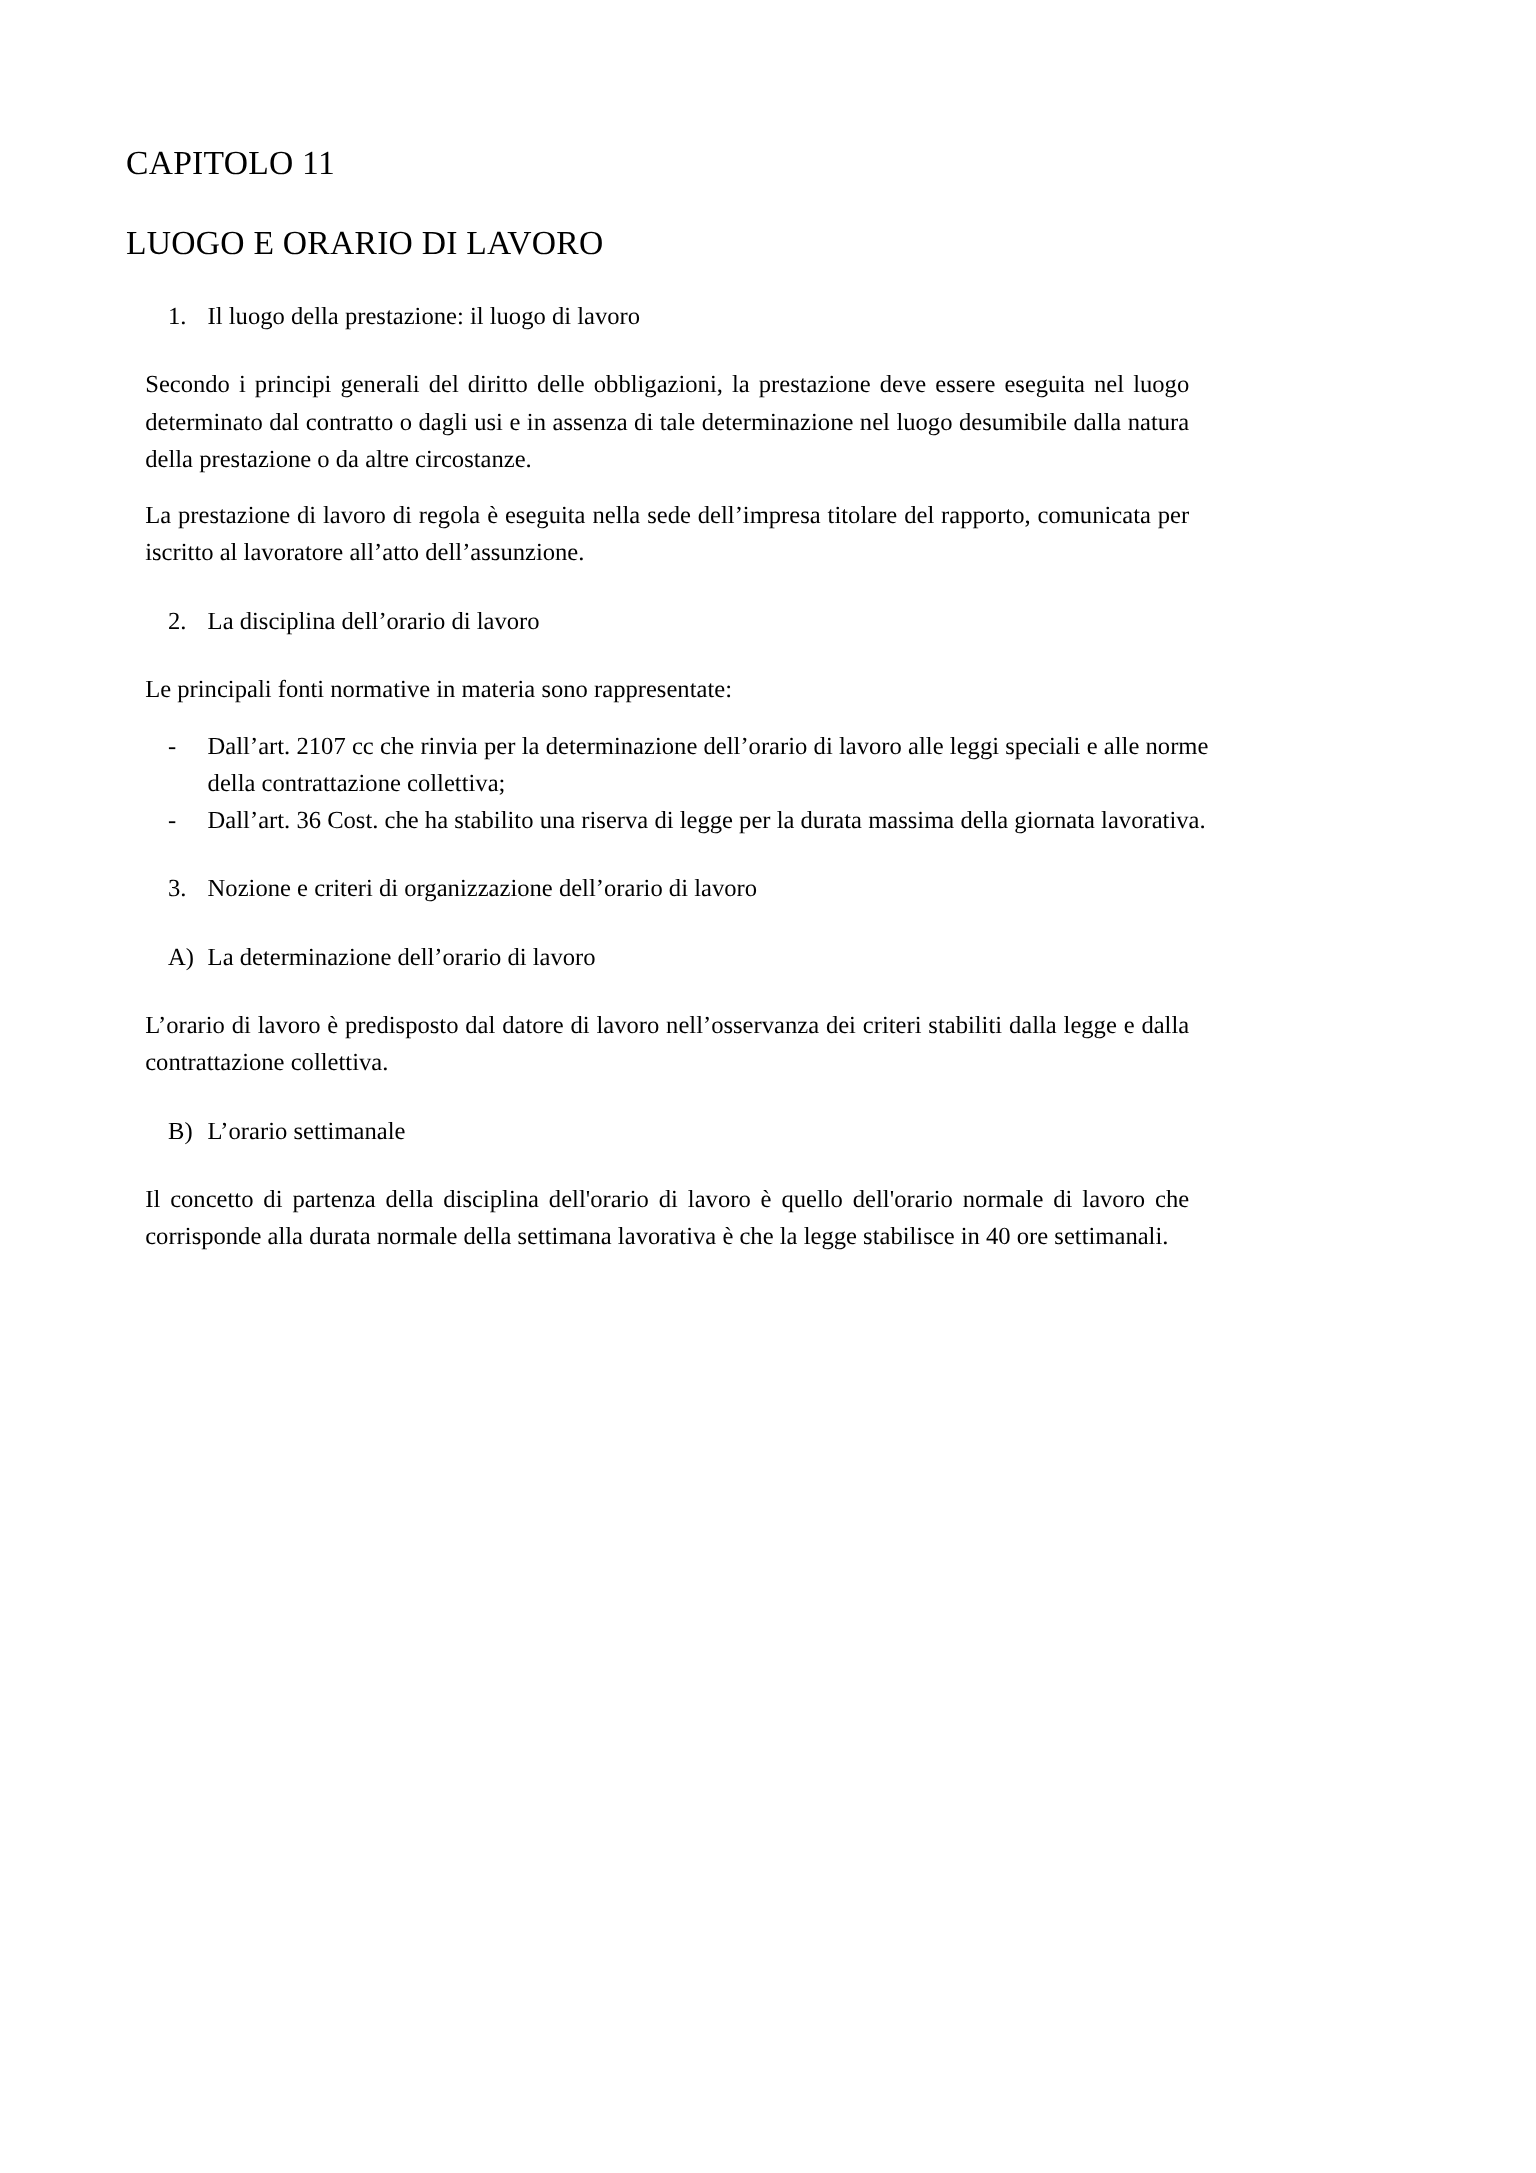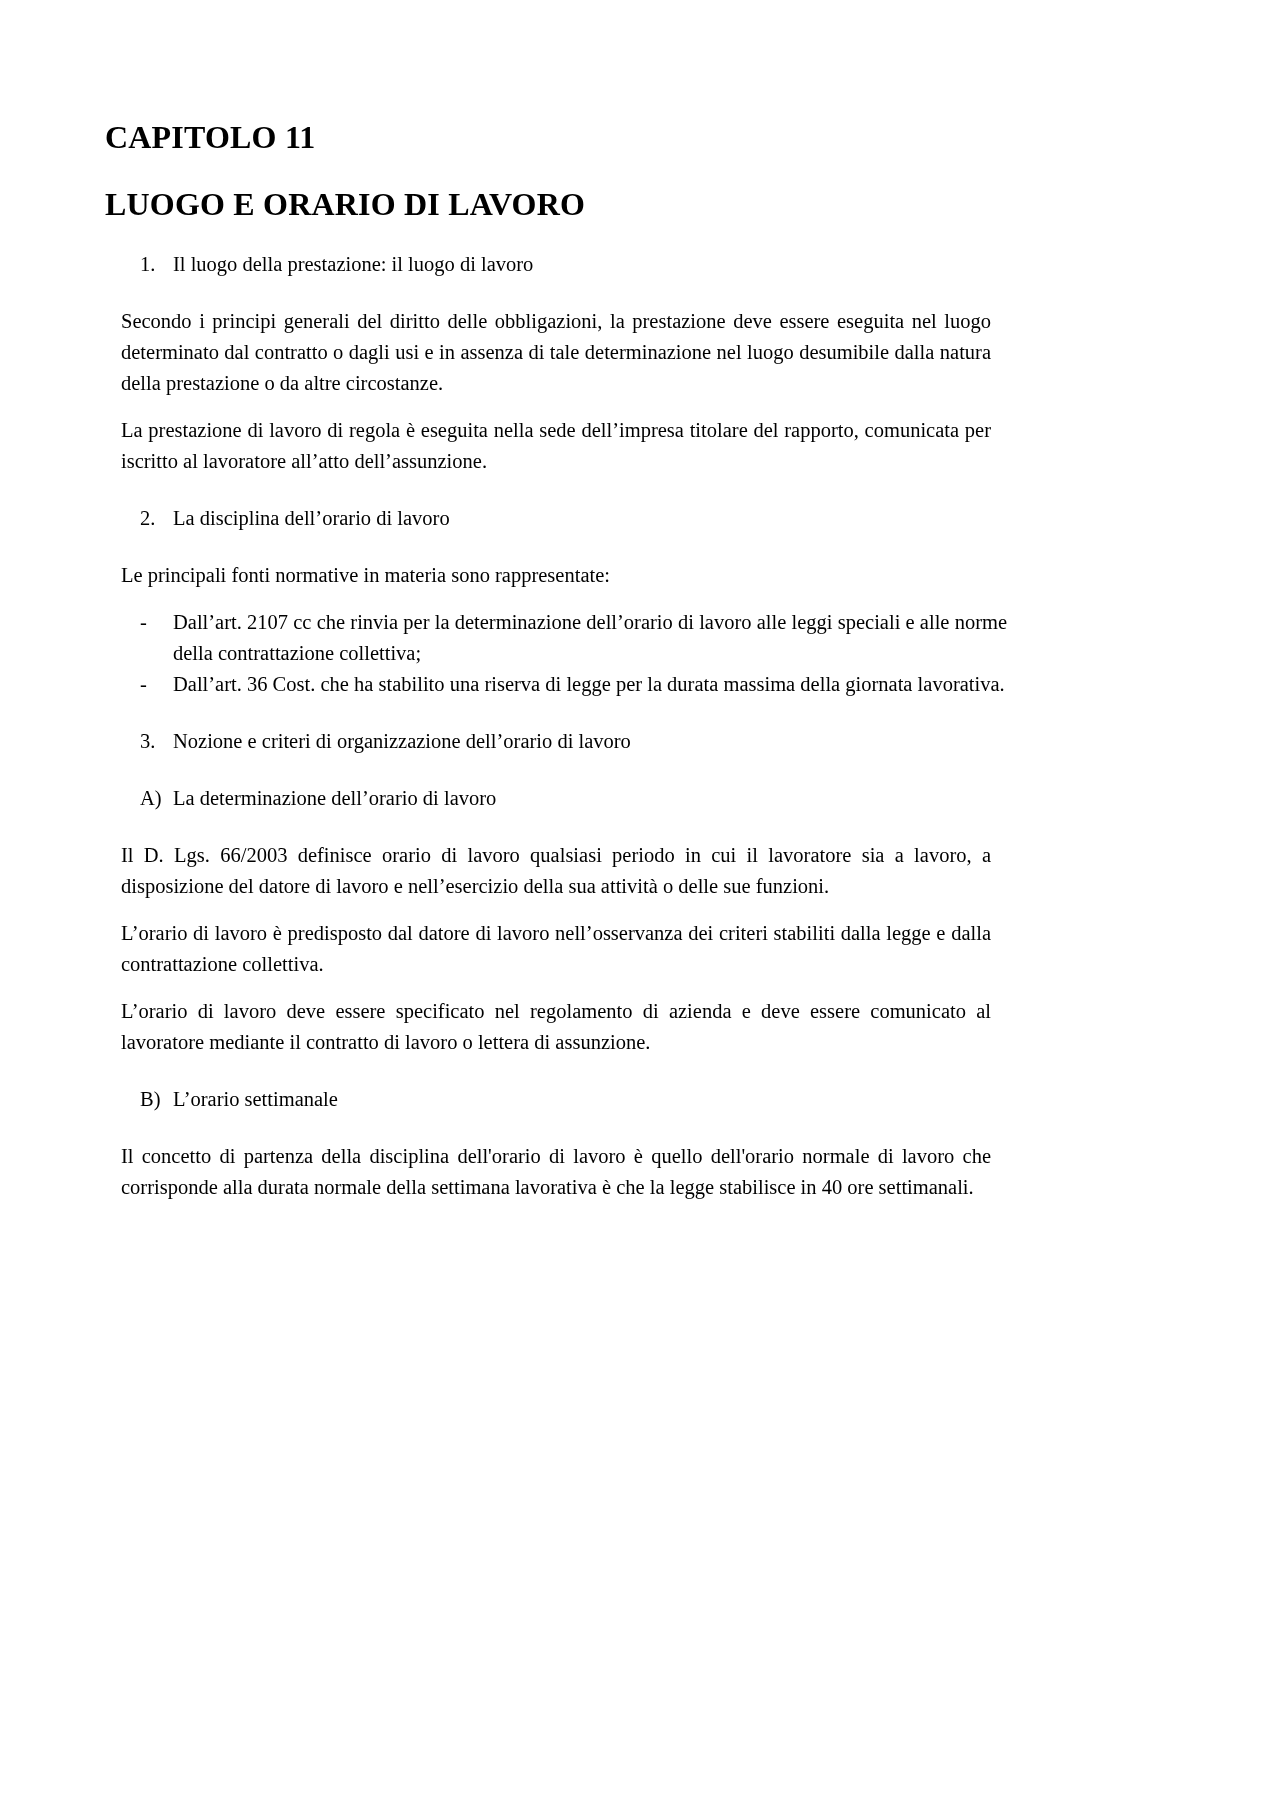--- a/index.html
+++ b/index.html
@@ -15,22 +15,22 @@
     margin: 0 auto;
     background: #ffffff;
     color: #000000;
     font-family: "Liberation Serif", "DejaVu Serif", serif;
     font-size: 20.5px;
     line-height: 31px;
     padding: 120px 273px 80px 105px;
   }
   h1.chapter-title,
   h2.chapter-subtitle {
-    font-weight: bold;
-    font-size: 32px;
+    font-weight: normal;
+    font-size: 28px;
     line-height: 34px;
     margin: 0;
     letter-spacing: 0.2px;
   }
   h1.chapter-title { margin: 0 0 33px 0; }
   h2.chapter-subtitle { margin: 0 0 28px 0; }
 
   .sec-heading {
     display: flex;
     margin: 26px 0 26px 0;
@@ -97,23 +97,21 @@
   <div class="sec-heading">
     <span class="marker">3.</span>
     <span class="htext">Nozione e criteri di organizzazione dell’orario di lavoro</span>
   </div>
 
   <div class="sec-heading">
     <span class="marker">A)</span>
     <span class="htext">La determinazione dell’orario di lavoro</span>
   </div>
 
-  <p class="body">Il D. Lgs. 66/2003 definisce orario di lavoro qualsiasi periodo in cui il lavoratore sia a lavoro, a disposizione del datore di lavoro e nell’esercizio della sua attività o delle sue funzioni.</p>
   <p class="body">L’orario di lavoro è predisposto dal datore di lavoro nell’osservanza dei criteri stabiliti dalla legge e dalla contrattazione collettiva.</p>
-  <p class="body">L’orario di lavoro deve essere specificato nel regolamento di azienda e deve essere comunicato al lavoratore mediante il contratto di lavoro o lettera di assunzione.</p>
 
   <div class="sec-heading">
     <span class="marker">B)</span>
     <span class="htext">L’orario settimanale</span>
   </div>
 
   <p class="body">Il concetto di partenza della disciplina dell'orario di lavoro è quello dell'orario normale di lavoro che corrisponde alla durata normale della settimana lavorativa è che la legge stabilisce in 40 ore settimanali.</p>
 
 </div>
 

